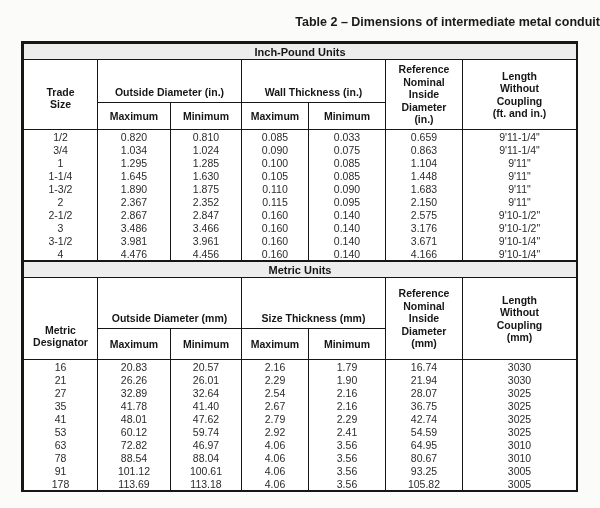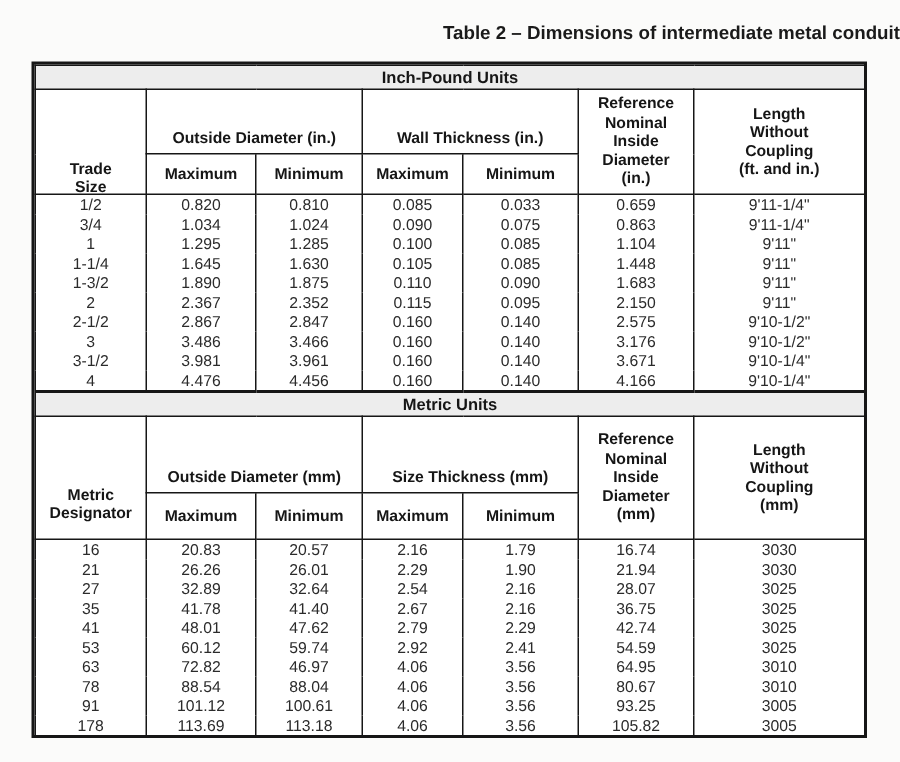--- a/index.html
+++ b/index.html
@@ -56,21 +56,21 @@
     height:13px;
     padding:1px 16px;
   }
   table.metric tr.band th{
     border-top:2.5px solid #161616;
   }
   th.corner{vertical-align:top;}
   .corner-inner{
     display:flex;flex-direction:column;height:100%;
   }
-  .corner-top{justify-content:flex-end;padding-top:3px;}
+  .corner-top{justify-content:center;padding-top:3px;}
   .corner-spread{justify-content:flex-start;padding-top:6px;padding-bottom:10px;margin-top:39px;}
   th.group{vertical-align:bottom;padding-bottom:4px;}
   table.inch tr.grouprow th{height:37px;}
   table.inch tr.subrow th{height:24px;vertical-align:middle;}
   table.metric tr.grouprow th{height:30px;}
   table.metric tr.subrow th{height:19px;vertical-align:middle;}
   th.tall{vertical-align:middle;}
   th.tall div{line-height:12.5px;}
 </style>
 </head>

